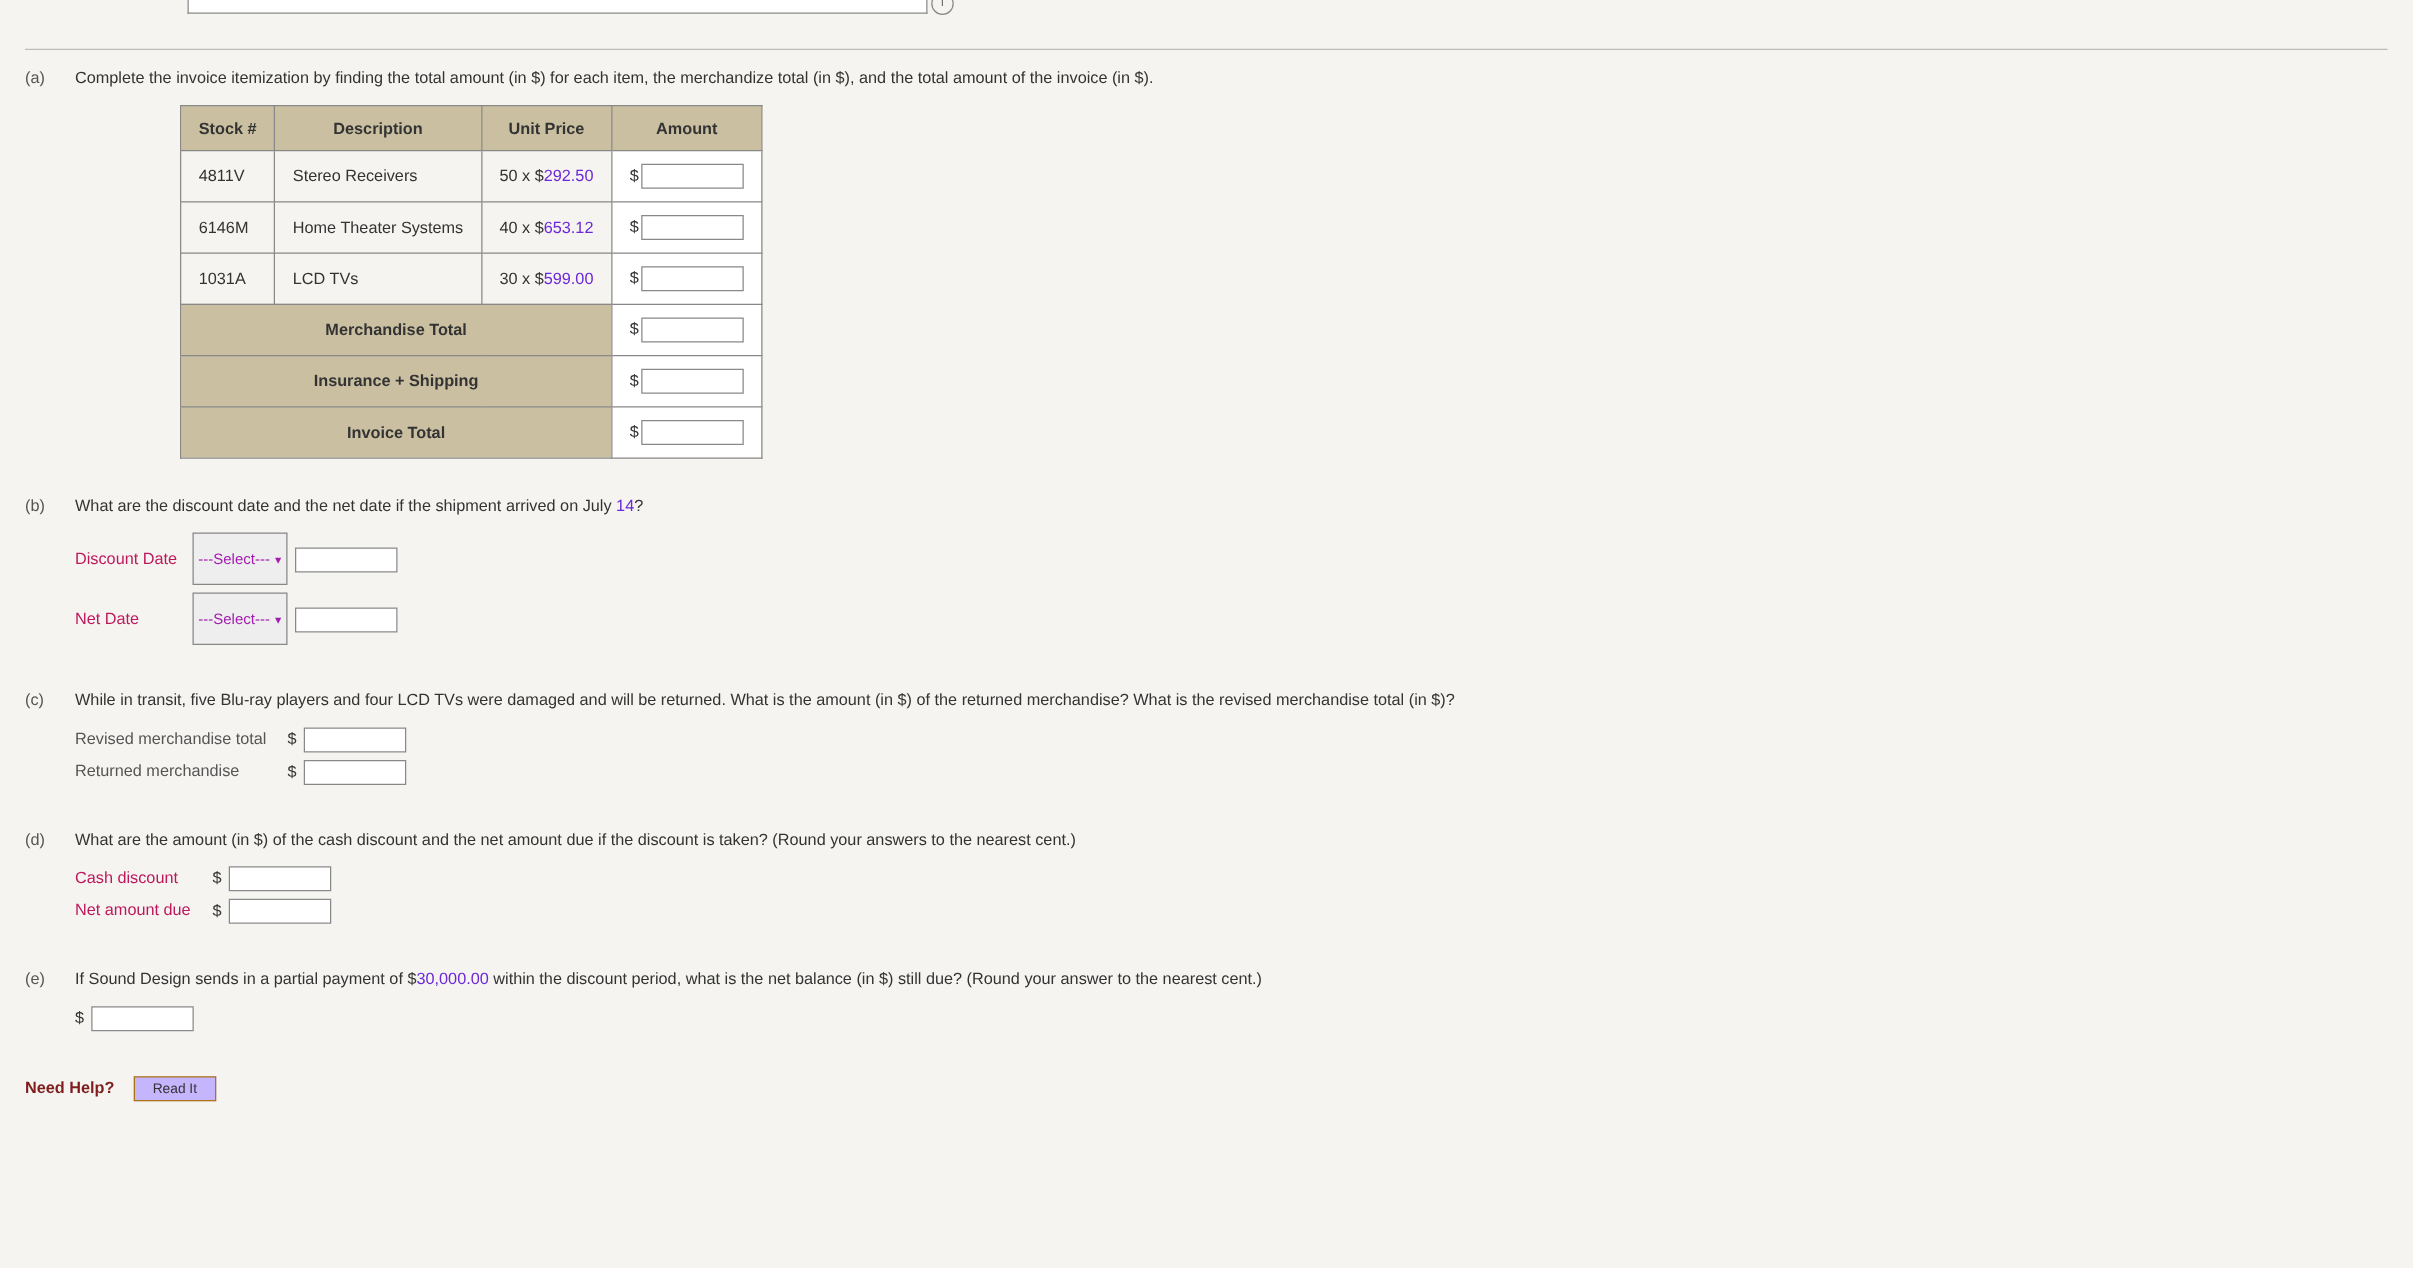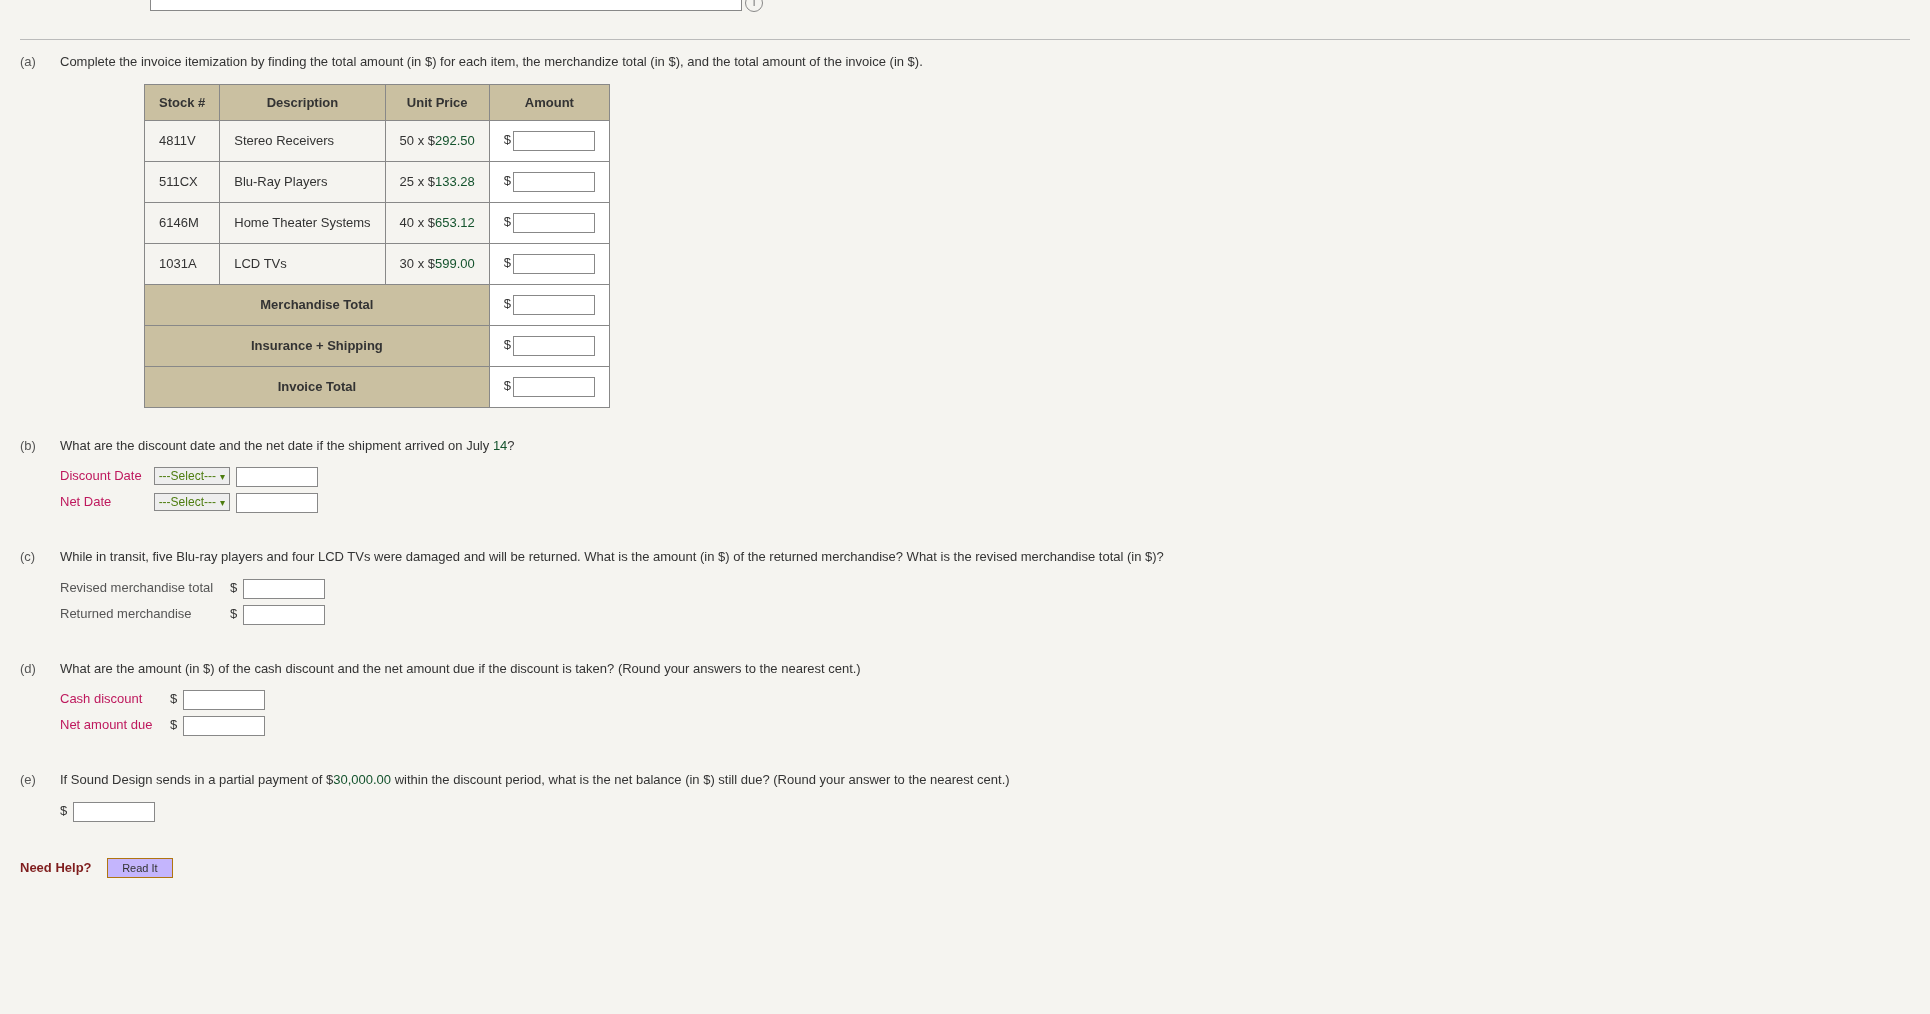--- a/index.html
+++ b/index.html
@@ -4,28 +4,28 @@
 <style>
   body{margin:0;background:#f5f4f0;font-family:Arial,Helvetica,sans-serif;font-size:13px;color:#333}
   .page{width:1930px;height:1014px;position:relative;box-sizing:border-box;padding:0 20px}
   .topbar{margin-left:130px;margin-top:0;border:1px solid #888;border-top:none;height:10px;width:590px;background:#fff;position:relative}
   .info-icon{position:absolute;right:-22px;top:-6px;width:16px;height:16px;border:1px solid #888;border-radius:50%;font-size:10px;line-height:16px;text-align:center;color:#666}
   hr.sep{border:0;border-top:1px solid #bbb;margin:28px 0 12px}
   .part{display:flex;align-items:flex-start;margin-bottom:28px}
   .plabel{width:40px;color:#555;padding-top:2px}
   .pbody{flex:1}
   .ptext{margin-bottom:12px;line-height:1.5}
-  .red{color:#14532d}
+  .red{color:#6d28d9}
   table.inv{border-collapse:collapse;margin-left:84px}
   table.inv th,table.inv td{border:1px solid #888;padding:10px 14px;font-size:13px}
   table.inv th{background:#cac0a1;font-weight:bold}
   .span-cell{background:#cac0a1;font-weight:bold;text-align:center}
   .amt-cell{background:#fff;white-space:nowrap}
   .amtbox{display:inline-block;width:80px;height:18px;border:1px solid #888;background:#fff;vertical-align:middle;margin-left:2px}
-  .selbox{display:inline-block;border:1px solid #888;padding:1px 4px;font-size:12px;color:#4d7c0f;background:#eee;margin-right:0}
+  .selbox{display:inline-block;border:1px solid #888;padding:13px 4px;font-size:12px;color:#a21caf;background:#eee;margin-right:0}
   .selbox .chev{font-size:10px;margin-left:4px}
   .frow{margin-bottom:6px}
   .flabel{display:inline-block;width:170px;color:#555}
   .flabel2{display:inline-block;width:90px;color:#be185d}
   .need{color:#7f1d1d;font-weight:bold;margin-right:12px}
   .readit{display:inline-block;background:#c4b5fd;border:1px solid #b07510;padding:3px 14px;font-size:11px;color:#333}
   .bottom{margin-top:30px}
 </style>
 </head>
 <body>
@@ -45,26 +45,20 @@
             <tr>
           <th>Stock #</th>
           <th>Description</th>
           <th>Unit Price</th>
           <th>Amount</th>
         </tr>
         <tr>
           <td>4811V</td>
           <td>Stereo Receivers</td>
           <td><span>50 x $</span><span class="red">292.50</span></td>
-          <td class="amt-cell"><span>$</span><span class="amtbox"></span></td>
-        </tr>
-        <tr>
-          <td>511CX</td>
-          <td>Blu-Ray Players</td>
-          <td><span>25 x $</span><span class="red">133.28</span></td>
           <td class="amt-cell"><span>$</span><span class="amtbox"></span></td>
         </tr>
         <tr>
           <td>6146M</td>
           <td>Home Theater Systems</td>
           <td><span>40 x $</span><span class="red">653.12</span></td>
           <td class="amt-cell"><span>$</span><span class="amtbox"></span></td>
         </tr>
         <tr>
           <td>1031A</td>

